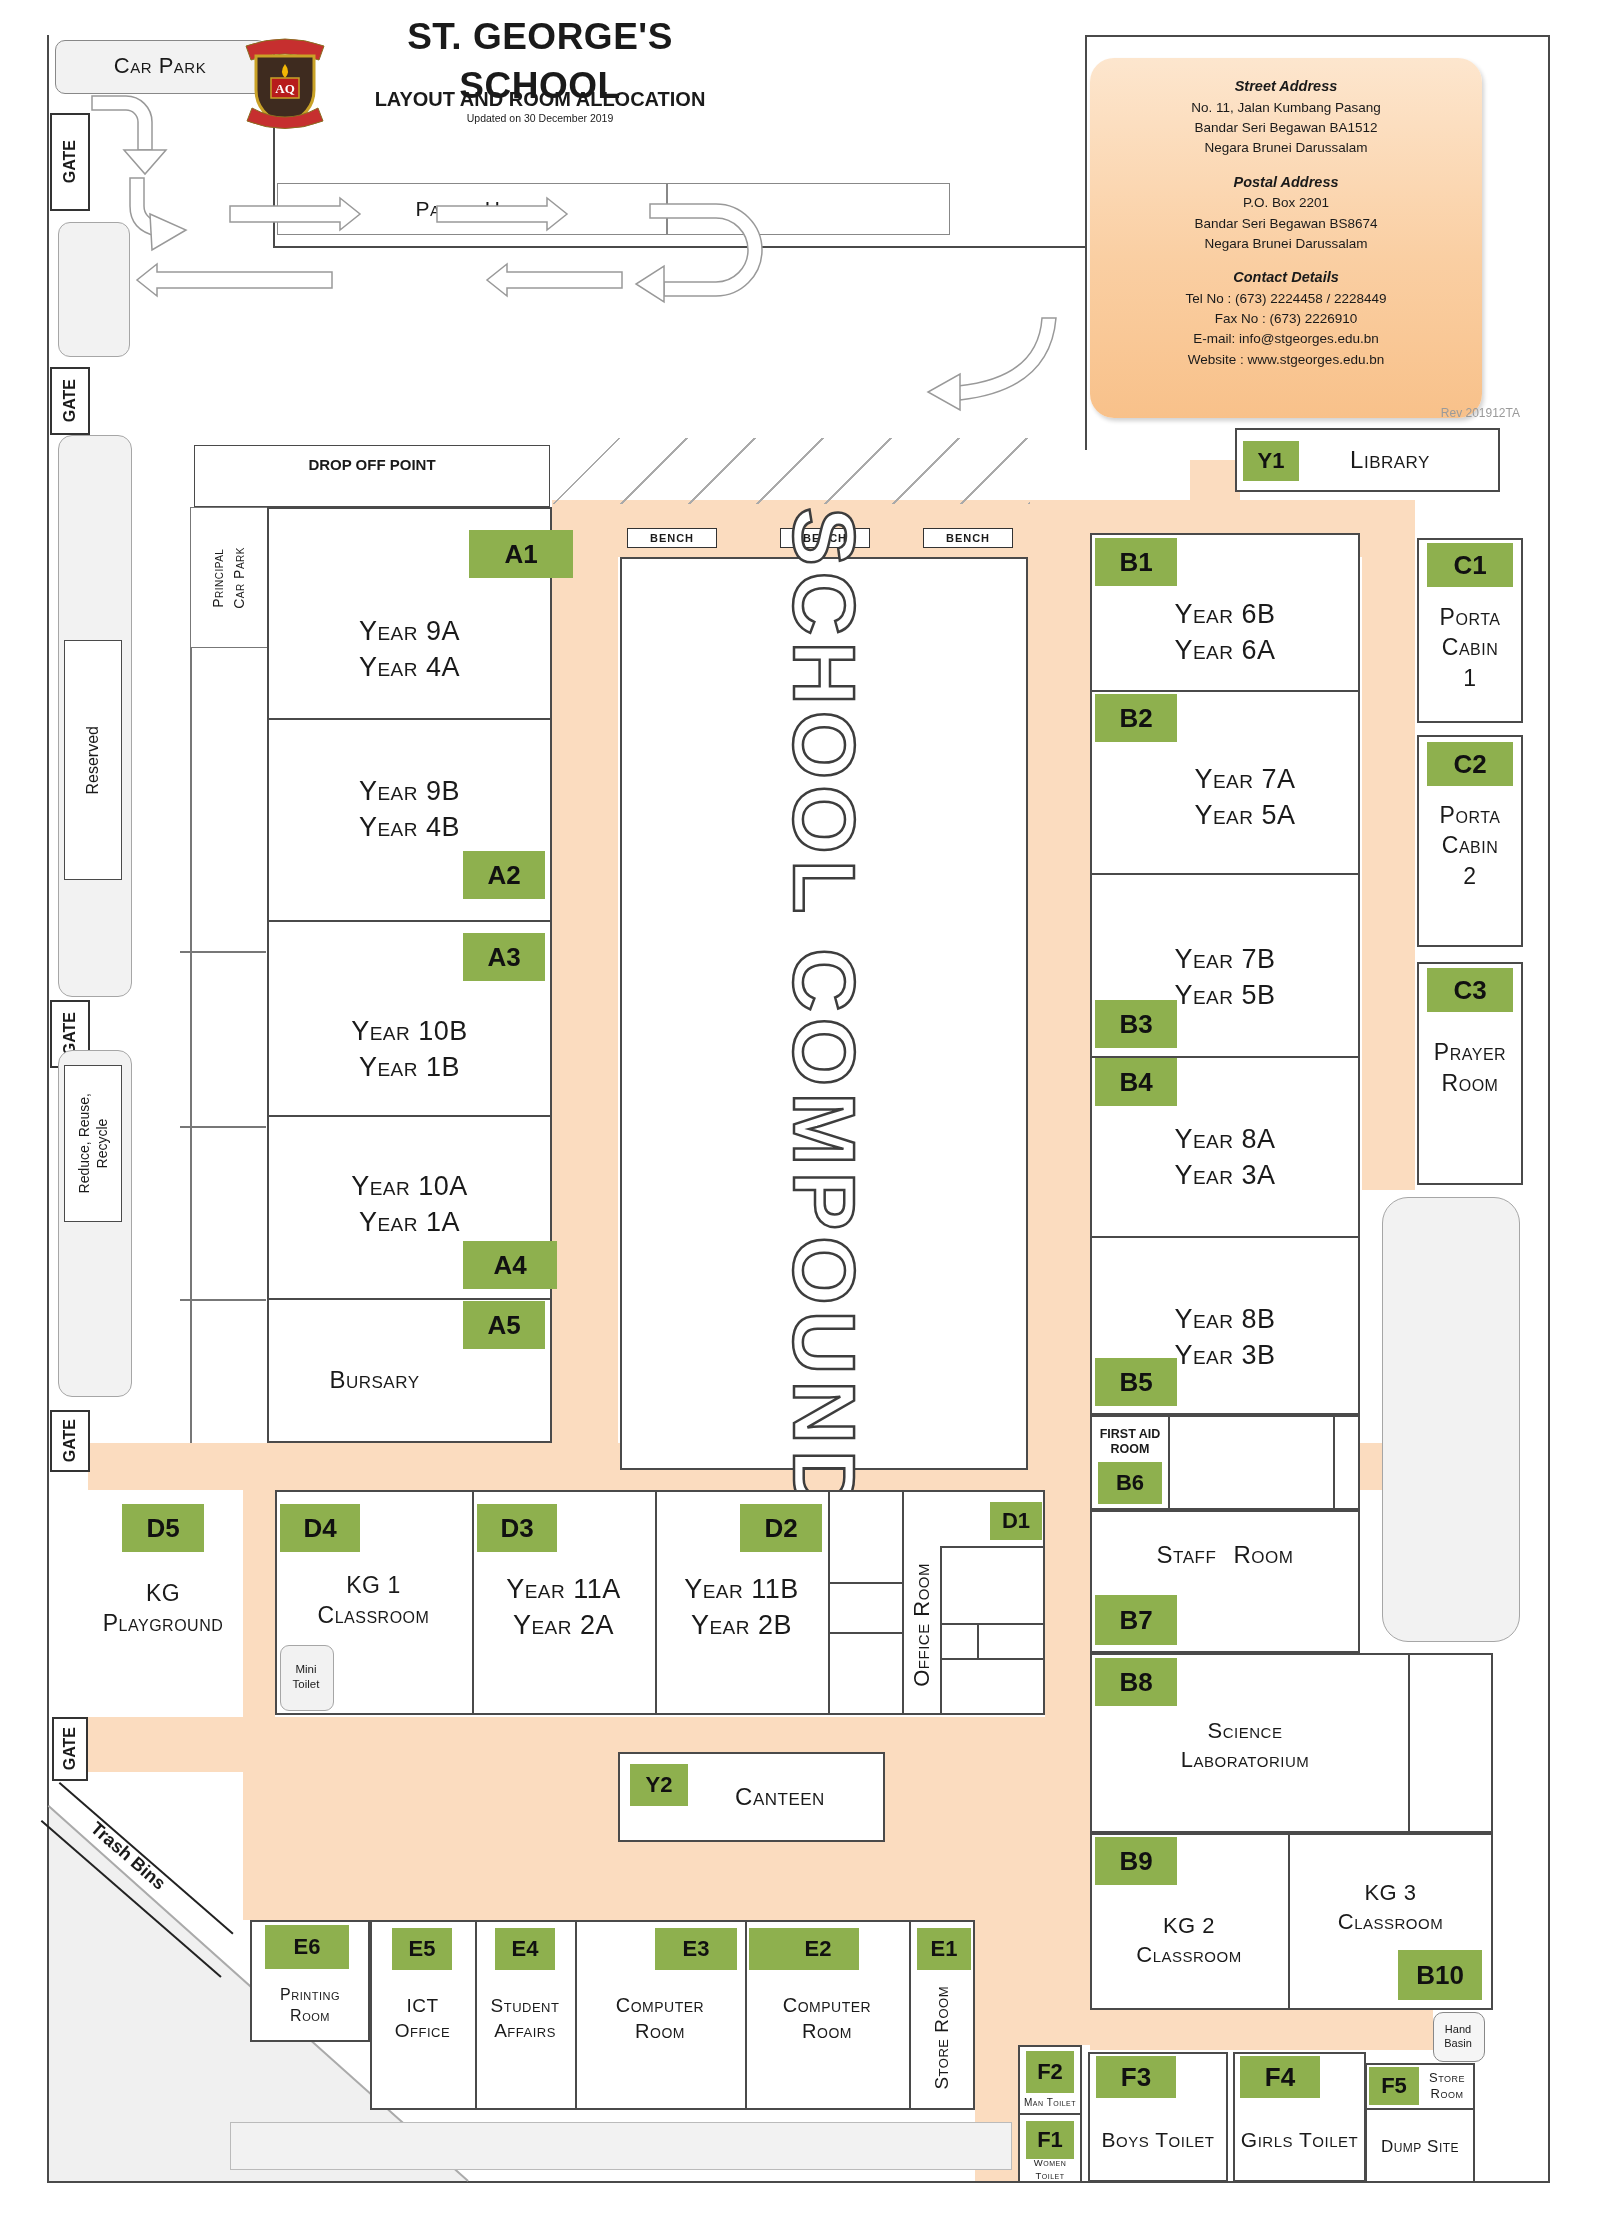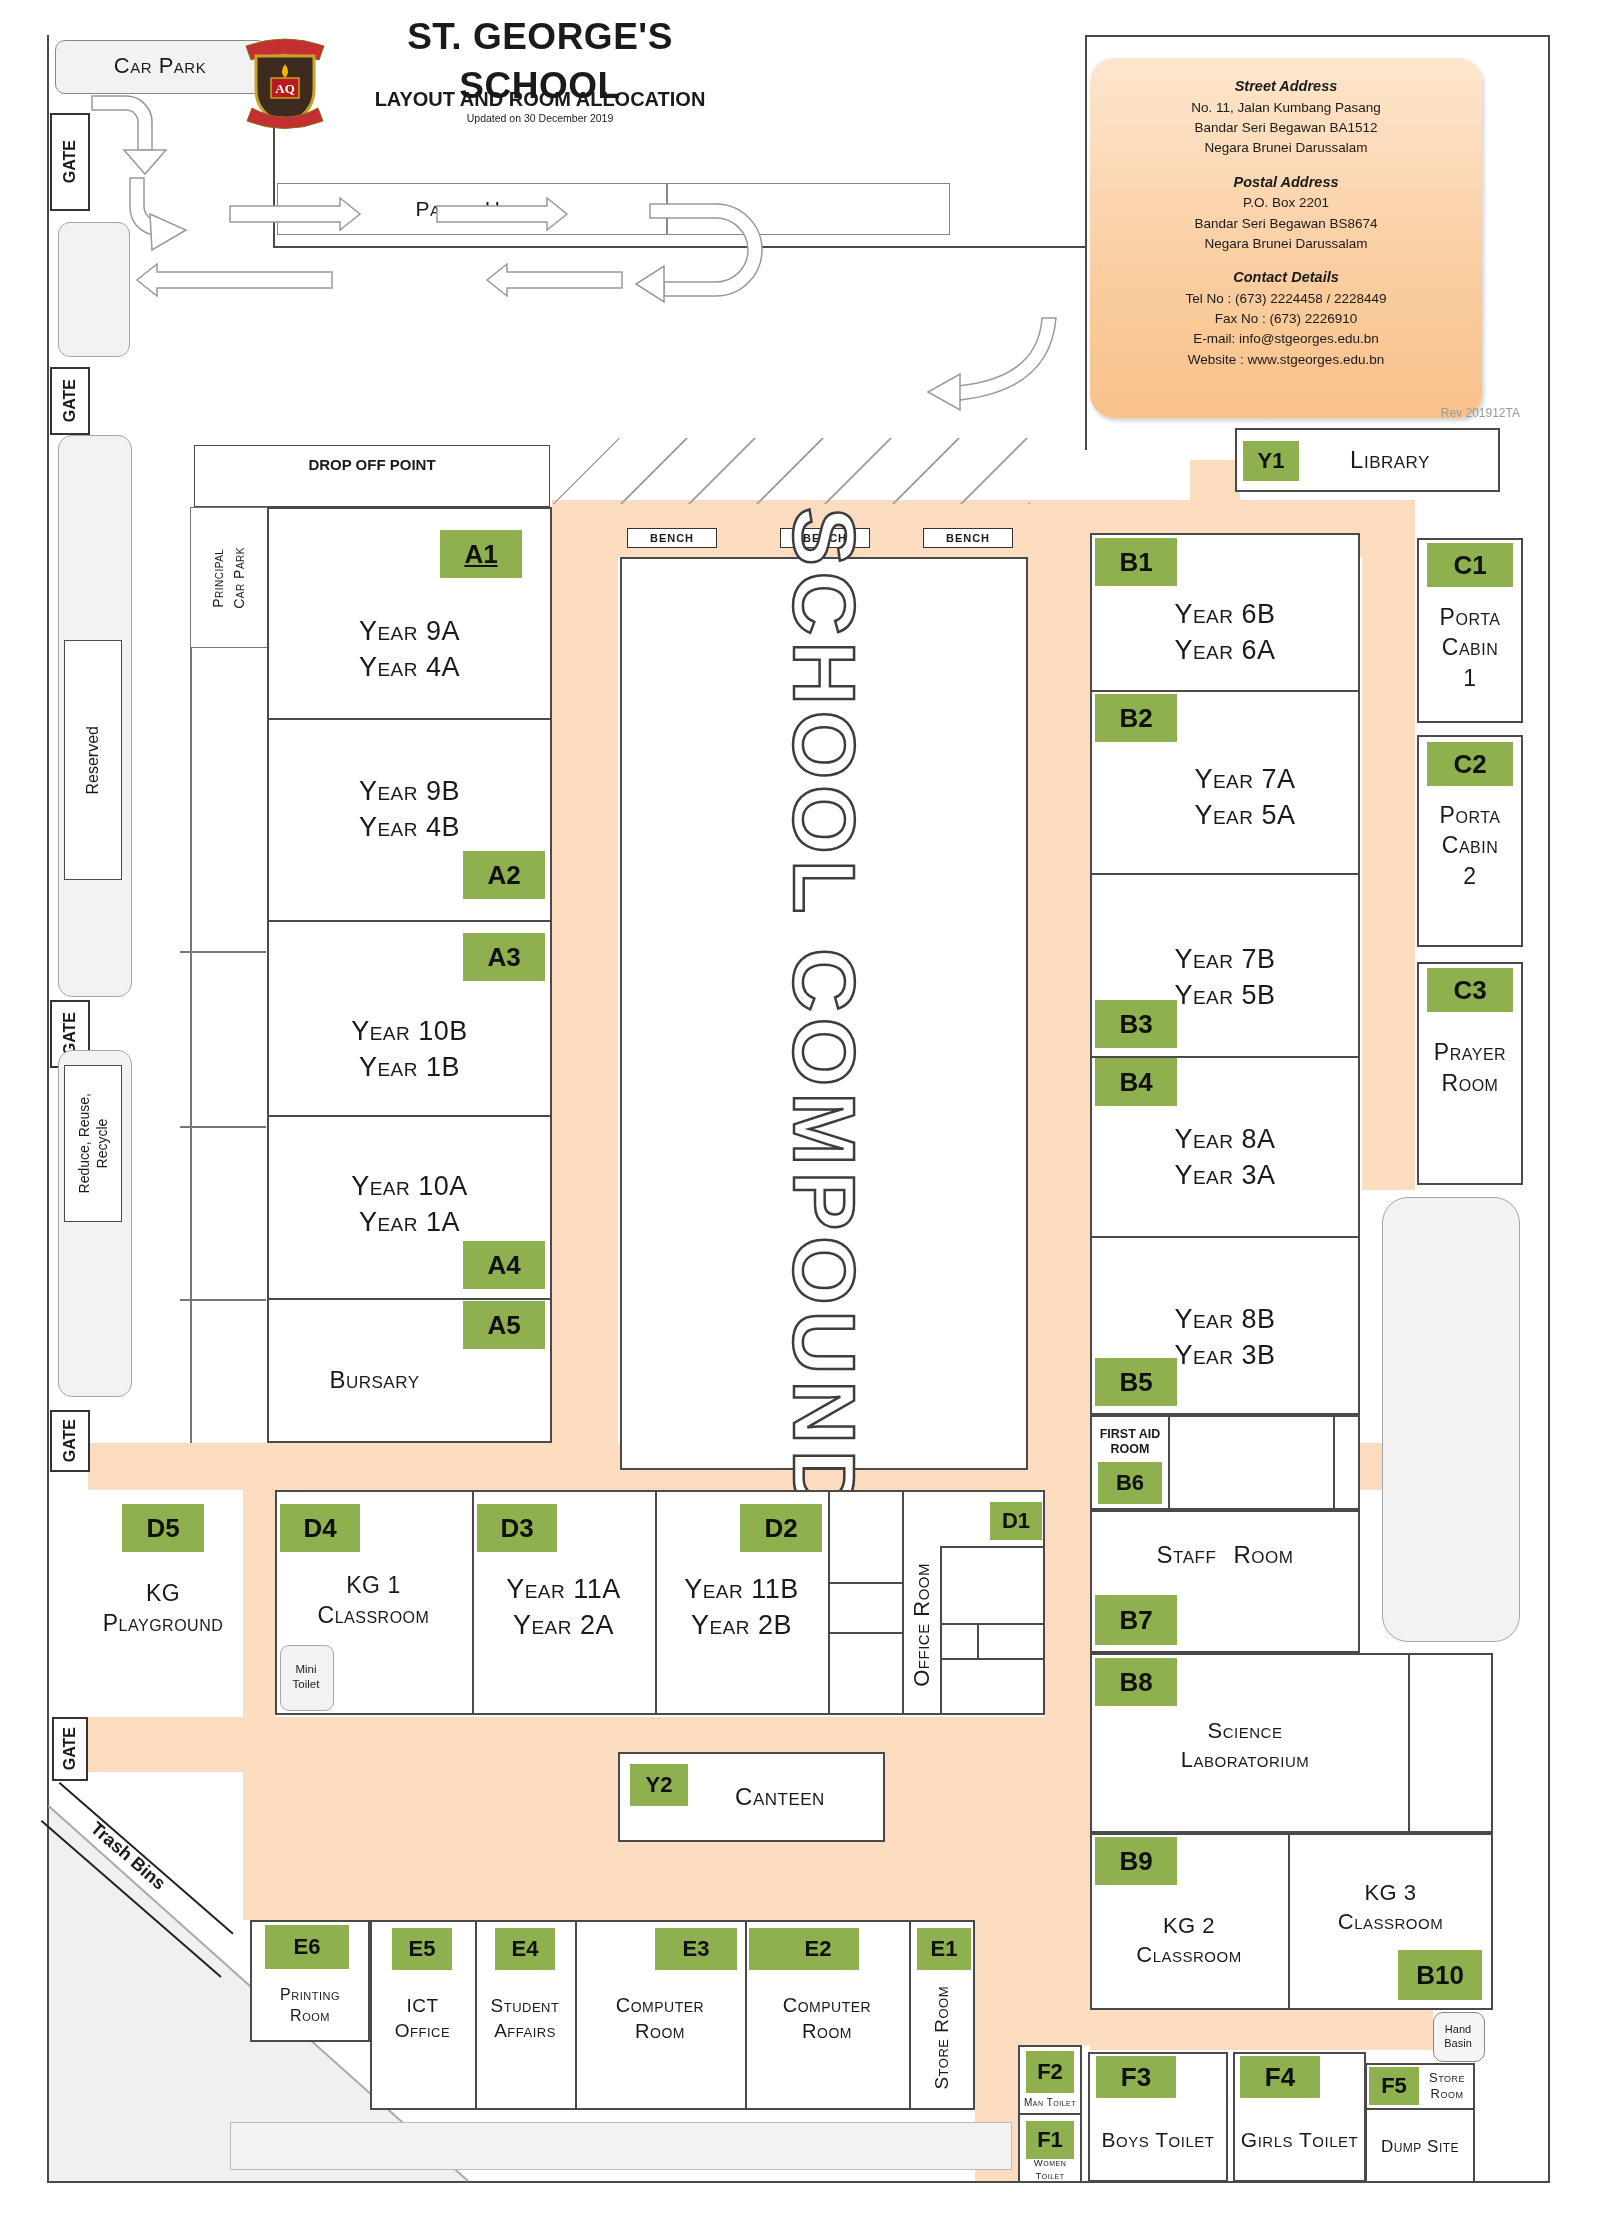--- a/index.html
+++ b/index.html
@@ -159,40 +159,40 @@
   <div class="tick" style="left:180px;top:951px;width:86px;height:2px;"></div>
   <div class="tick" style="left:180px;top:1126px;width:86px;height:2px;"></div>
   <div class="tick" style="left:180px;top:1299px;width:86px;height:2px;"></div>
 
   <div class="room" style="left:267px;top:507px;width:285px;height:936px;"></div>
   <div class="ln" style="left:269px;top:718px;width:281px;height:2px;"></div>
   <div class="ln" style="left:269px;top:920px;width:281px;height:2px;"></div>
   <div class="ln" style="left:269px;top:1115px;width:281px;height:2px;"></div>
   <div class="ln" style="left:269px;top:1298px;width:281px;height:2px;"></div>
 
-  <div class="g" style="left:440px;top:530px;width:82px;height:48px;text-decoration:underline;">A1</div>
+  <div class="g" style="left:469px;top:530px;width:104px;height:48px;">A1</div>
   <div class="t sc yr" style="left:267px;top:585px;width:285px;height:130px;">
     <span>Year 9A</span>
       <span>Year 4A</span>
   </div>
   <div class="t sc yr" style="left:267px;top:745px;width:285px;height:130px;">
     <span>Year 9B</span>
       <span>Year 4B</span>
   </div>
   <div class="g" style="left:463px;top:851px;width:82px;height:48px;">A2</div>
   <div class="g" style="left:463px;top:933px;width:82px;height:48px;">A3</div>
   <div class="t sc yr" style="left:267px;top:985px;width:285px;height:130px;">
     <span>Year 10B</span>
       <span>Year 1B</span>
   </div>
   <div class="t sc yr" style="left:267px;top:1140px;width:285px;height:130px;">
     <span>Year 10A</span>
       <span>Year 1A</span>
   </div>
-  <div class="g" style="left:463px;top:1241px;width:82px;height:48px;">A4</div>
+  <div class="g" style="left:463px;top:1241px;width:94px;height:48px;">A4</div>
   <div class="g" style="left:463px;top:1301px;width:82px;height:48px;">A5</div>
   <div class="t sc nm" style="left:267px;top:1355px;width:215px;height:50px;">Bursary</div>
 
   <div class="bench" style="left:627px;top:528px;width:88px;height:18px;">
       <span>BENCH</span>
     </div>
   <div class="bench" style="left:780px;top:528px;width:88px;height:18px;">
       <span>BENCH</span>
     </div>
   <div class="bench" style="left:923px;top:528px;width:88px;height:18px;">

